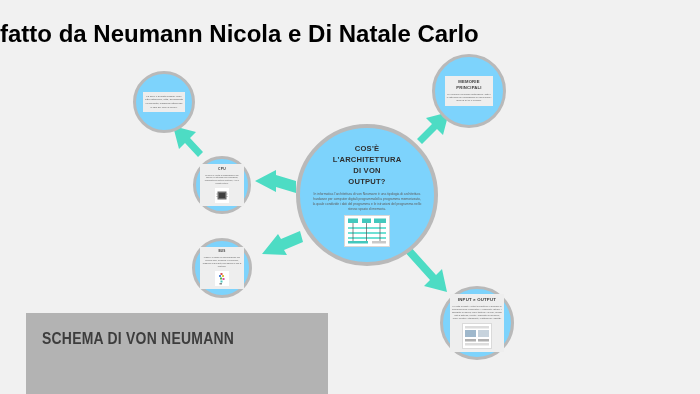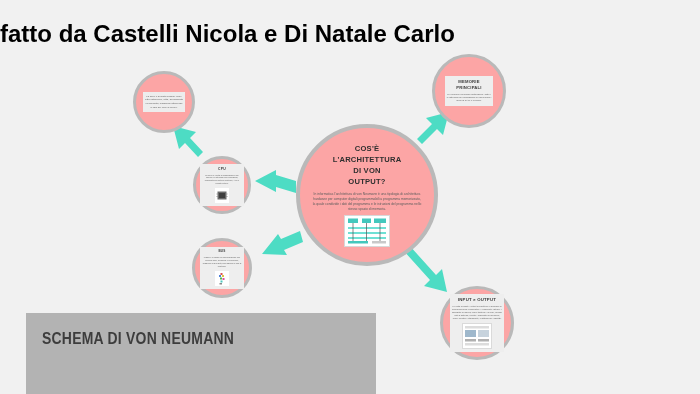--- a/index.html
+++ b/index.html
@@ -9,21 +9,21 @@
     font-family:"Liberation Sans",sans-serif;
     position:relative;
   }
   #canvas{position:absolute;inset:0;}
   svg.arrows{position:absolute;left:0;top:0;width:700px;height:394px;pointer-events:none;}
 
   .node{
     position:absolute;
     border-radius:50%;
     border:3px solid #b9b9b9;
-    background:#fca5a5;
+    background:#7dd3fc;
     box-sizing:border-box;
     display:flex;align-items:center;justify-content:center;
   }
   .node-inner{
     width:78%;
     background:#eeeeee;
     padding:3px 2px;
     box-sizing:border-box;
     text-align:center;
     display:flex;flex-direction:column;align-items:center;
@@ -73,21 +73,21 @@
   #n-io .body-txt{font-size:2.2px;}
 
   
   .mini{margin-top:3px;background:#ffffff;display:block;}
   .mini-hub{width:44px;height:30px;border:1px solid #d8d8d8;}
   .mini-sm{width:14px;height:15px;}
   .mini-io{width:28px;height:24px;border:1px solid #dadada;}
 
   
   #banner{
-    position:absolute;left:26px;top:313px;width:350px;height:81px;
+    position:absolute;left:26px;top:313px;width:302px;height:81px;
     background:#b3b3b3;
     box-sizing:border-box;padding:16px 16px 0 16px;
   }
   #banner h1{
     margin:0;font-size:17px;font-weight:bold;color:#3d3d3d;
     letter-spacing:.3px;font-family:"Liberation Sans",sans-serif;
     transform:scaleX(.82);transform-origin:left center;
   }
 </style>
 </head>
@@ -204,15 +204,15 @@
         <rect x="4" y="30" width="22" height="5" fill="#b0b0b0"></rect>
         <rect x="30" y="30" width="22" height="5" fill="#b0b0b0"></rect>
         <rect x="4" y="38" width="48" height="5" fill="#dcdcdc"></rect>
       </svg>
     </div>
   </div>
 
   <div id="banner">
     <h1>SCHEMA DI VON NEUMANN</h1>
   </div>
-  <h2>fatto da Castelli Nicola e Di Natale Carlo</h2>
+  <h2>fatto da Neumann Nicola e Di Natale Carlo</h2>
 
 </div>
 
 </body></html>

